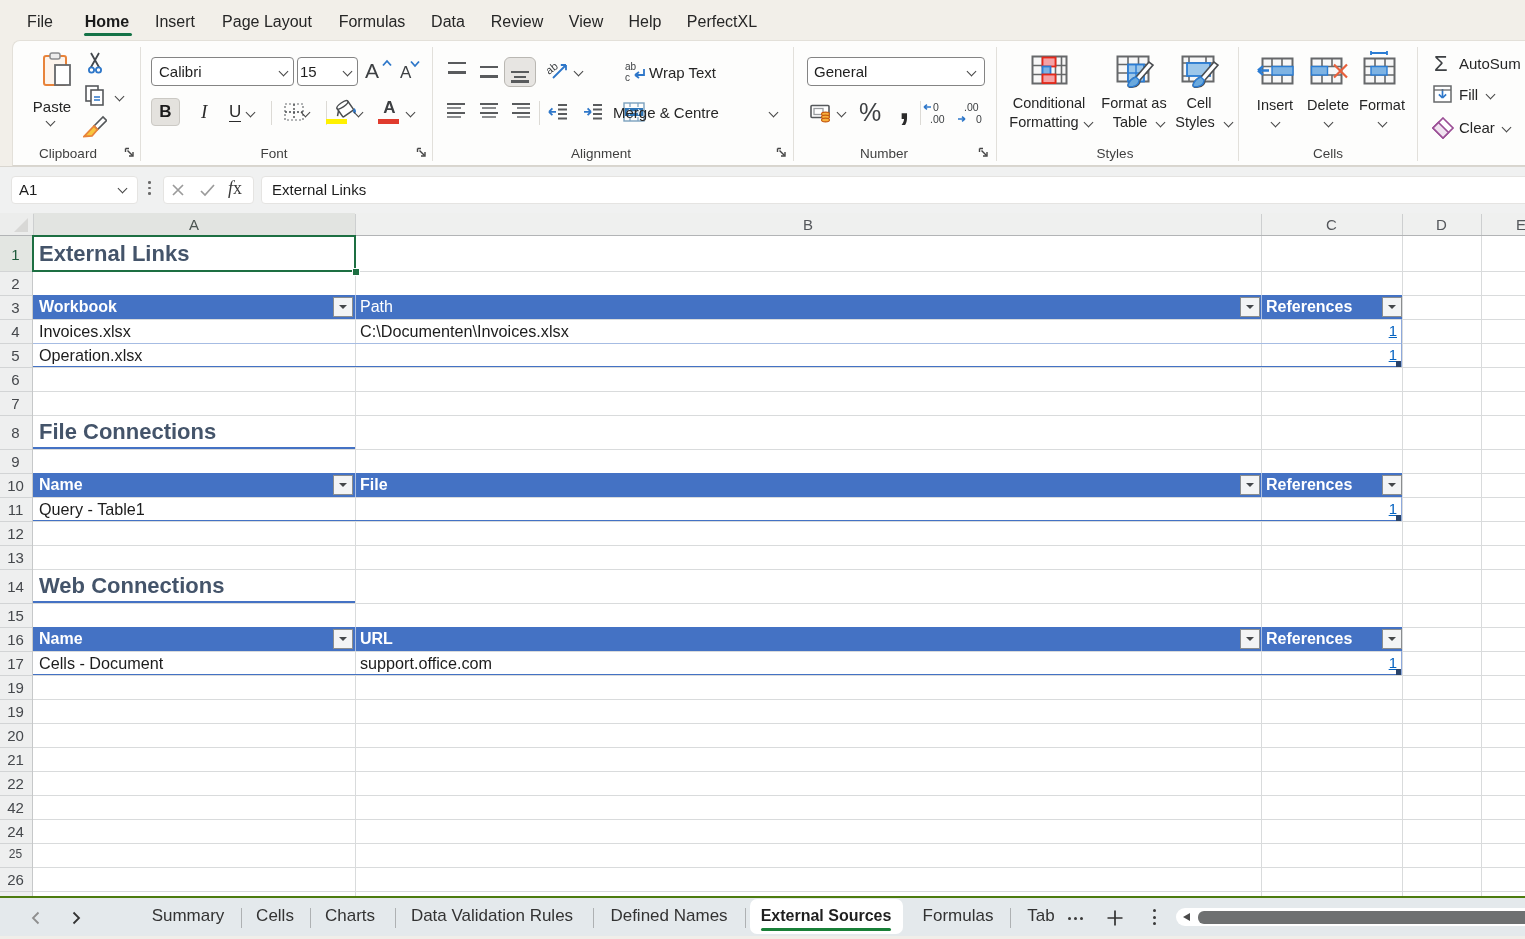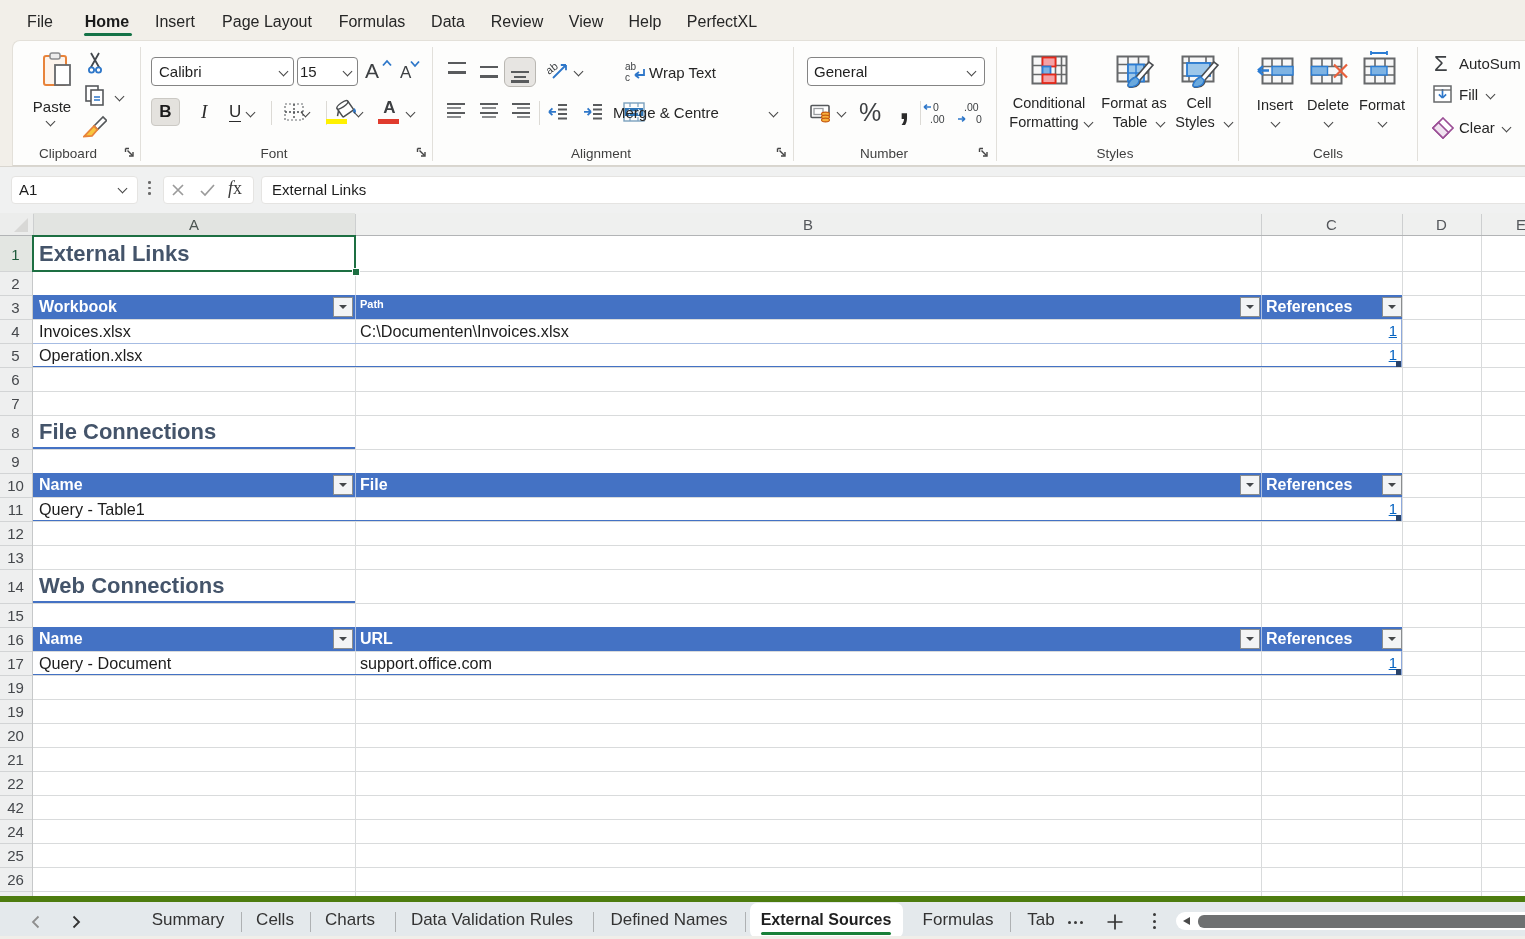--- a/index.html
+++ b/index.html
@@ -24,21 +24,21 @@
   #fbar{left:0;top:166px;width:1525px;height:47px;background:#F0F1F1;border-top:1px solid #D9D6D0;box-sizing:border-box}
   .fbox{background:#fff;border:1px solid #E5E4E2;border-radius:4px;box-sizing:border-box}
   
   #grid{left:0;top:213px;width:1525px;height:683px;background:#fff}
   .cell{font-size:16.2px;color:#1c1c1c;white-space:nowrap}
   .title{font-weight:bold;font-size:22px;color:#44546A;white-space:nowrap}
   .bluehdr{background:#4472C4;color:#fff;font-weight:bold;font-size:15.3px}
   .fbtn{width:20px;height:20px;background:#F3F4F5;border:1px solid #8A8D8F;box-sizing:border-box}
   .link{font-size:15px;color:#0563C1;text-decoration:underline}
   
-  #tabbar{left:0;top:896px;width:1525px;height:40px;background:#E4E9EC;border-top:6px solid #4d7c0f;box-sizing:border-box}
+  #tabbar{left:0;top:896px;width:1525px;height:40px;background:#E4E9EC;border-top:2px solid #4d7c0f;box-sizing:border-box}
   #bottomstrip{left:0;top:936px;width:1525px;height:3px;background:#F0EEE9}
   .stab{top:0;height:35px;line-height:35px;font-size:17px;color:#333;white-space:nowrap}
   .tdiv{top:10px;width:1px;height:20px;background:#AEB1B3}
 </style>
 </head>
 <body>
 <div class="a" id="menubar">
   <div class="a mi ctr" style="left:40px">File</div>
   <div class="a mi ctr" style="left:107px;font-weight:bold;color:#1b1b1b">Home</div>
   <div class="a mi ctr" style="left:175px">Insert</div>
@@ -407,25 +407,25 @@
 <div class="a" style="left:0;top:394px;width:31px;text-align:center;font-size:15px;color:#45484C">15</div>
 <div class="a" style="left:0;top:418px;width:31px;text-align:center;font-size:15px;color:#45484C">16</div>
 <div class="a" style="left:0;top:442px;width:31px;text-align:center;font-size:15px;color:#45484C">17</div>
 <div class="a" style="left:0;top:466px;width:31px;text-align:center;font-size:15px;color:#45484C">19</div>
 <div class="a" style="left:0;top:490px;width:31px;text-align:center;font-size:15px;color:#45484C">19</div>
 <div class="a" style="left:0;top:514px;width:31px;text-align:center;font-size:15px;color:#45484C">20</div>
 <div class="a" style="left:0;top:538px;width:31px;text-align:center;font-size:15px;color:#45484C">21</div>
 <div class="a" style="left:0;top:562px;width:31px;text-align:center;font-size:15px;color:#45484C">22</div>
 <div class="a" style="left:0;top:586px;width:31px;text-align:center;font-size:15px;color:#45484C">42</div>
 <div class="a" style="left:0;top:610px;width:31px;text-align:center;font-size:15px;color:#45484C">24</div>
-<div class="a" style="left:0;top:634px;width:31px;text-align:center;font-size:15px;color:#45484C">25</div>
+<div class="a" style="left:0;top:634px;width:31px;text-align:center;font-size:12px;color:#45484C">25</div>
 <div class="a" style="left:0;top:658px;width:31px;text-align:center;font-size:15px;color:#45484C">26</div>
 <div class="a bluehdr" style="left:33px;top:82px;width:1369px;height:24px"></div>
 <div class="a" style="left:39px;top:85px;font-size:16px;font-weight:bold;color:#fff">Workbook</div>
-<div class="a" style="left:360px;top:85px;font-size:11px;font-weight:bold;color:#fff">Path</div>
+<div class="a" style="left:360px;top:85px;font-size:16px;font-weight:normal;color:#fff">Path</div>
 <div class="a" style="left:1266px;top:85px;font-size:16px;font-weight:bold;color:#fff">References</div>
 <div class="a" style="left:355px;top:82px;width:1px;height:24px;background:rgba(255,255,255,0.55)"></div>
 <div class="a" style="left:1261px;top:82px;width:1px;height:24px;background:rgba(255,255,255,0.55)"></div>
 <div class="a fbtn" style="left:333px;top:84px"></div>
 <div class="a" style="left:339px;top:92px;width:0;height:0;border-left:4px solid transparent;border-right:4px solid transparent;border-top:4.6px solid #44474A"></div>
 <div class="a fbtn" style="left:1240px;top:84px"></div>
 <div class="a" style="left:1246px;top:92px;width:0;height:0;border-left:4px solid transparent;border-right:4px solid transparent;border-top:4.6px solid #44474A"></div>
 <div class="a fbtn" style="left:1382px;top:84px"></div>
 <div class="a" style="left:1388px;top:92px;width:0;height:0;border-left:4px solid transparent;border-right:4px solid transparent;border-top:4.6px solid #44474A"></div>
 <div class="a cell" style="left:39px;top:109px">Invoices.xlsx</div>
@@ -457,21 +457,21 @@
 <div class="a" style="left:360px;top:417px;font-size:16px;font-weight:bold;color:#fff">URL</div>
 <div class="a" style="left:1266px;top:417px;font-size:16px;font-weight:bold;color:#fff">References</div>
 <div class="a" style="left:355px;top:414px;width:1px;height:24px;background:rgba(255,255,255,0.55)"></div>
 <div class="a" style="left:1261px;top:414px;width:1px;height:24px;background:rgba(255,255,255,0.55)"></div>
 <div class="a fbtn" style="left:333px;top:416px"></div>
 <div class="a" style="left:339px;top:424px;width:0;height:0;border-left:4px solid transparent;border-right:4px solid transparent;border-top:4.6px solid #44474A"></div>
 <div class="a fbtn" style="left:1240px;top:416px"></div>
 <div class="a" style="left:1246px;top:424px;width:0;height:0;border-left:4px solid transparent;border-right:4px solid transparent;border-top:4.6px solid #44474A"></div>
 <div class="a fbtn" style="left:1382px;top:416px"></div>
 <div class="a" style="left:1388px;top:424px;width:0;height:0;border-left:4px solid transparent;border-right:4px solid transparent;border-top:4.6px solid #44474A"></div>
-<div class="a cell" style="left:39px;top:441px">Query - Document</div>
+<div class="a cell" style="left:39px;top:441px">Cells - Document</div>
 <div class="a cell" style="left:360px;top:441px">support.office.com</div>
 <div class="a link" style="left:1261px;top:441px;width:136px;text-align:right">1</div>
 <div class="a" style="left:33px;top:460.5px;width:1369px;height:1.5px;background:#4472C4"></div>
 <div class="a" style="left:1396px;top:456px;width:6px;height:6px;background:#29436B"></div>
 <div class="a" style="left:1401px;top:106px;width:1px;height:48px;background:#8EA9DB"></div>
 <div class="a" style="left:1401px;top:284px;width:1px;height:24px;background:#8EA9DB"></div>
 <div class="a" style="left:1401px;top:438px;width:1px;height:24px;background:#8EA9DB"></div>
 <div class="a title" style="left:39px;top:27.5px">External Links</div>
 <div class="a title" style="left:39px;top:206px">File Connections</div>
 <div class="a" style="left:33px;top:233.5px;width:322px;height:2.5px;background:#4472C4"></div>

